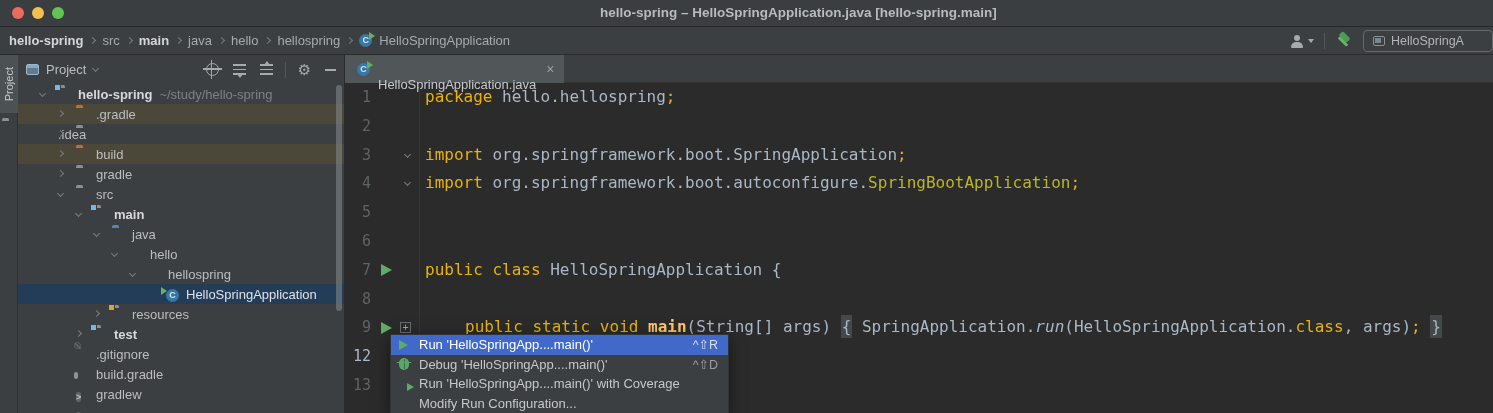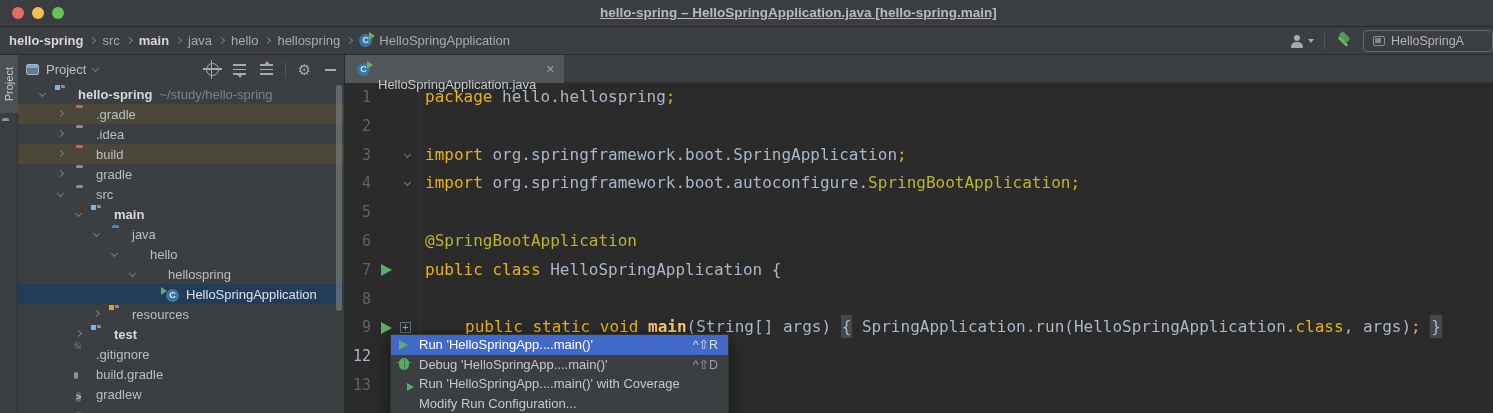--- a/index.html
+++ b/index.html
@@ -7,21 +7,21 @@
     font-family:"Liberation Sans", sans-serif; }
   .app { position:relative; width:1493px; height:413px; background:#3C3F41; overflow:hidden; }
 
   
   .titlebar { position:absolute; left:0; top:0; width:100%; height:27px; background:#3B3E40;
     border-bottom:1px solid #252728; }
   .traffic { position:absolute; left:12px; top:7px; display:flex; gap:8px; }
   .tl { width:12px; height:12px; border-radius:50%; }
   .tl.red{ background:#EC6A5E; } .tl.yellow{ background:#F4BF4F; } .tl.green{ background:#61C554; }
   .win-title { position:absolute; left:600px; top:5px; font-size:13.5px; font-weight:bold;
-    color:#B8BABC; white-space:nowrap;text-decoration:underline; }
+    color:#B8BABC; white-space:nowrap; }
 
   
   .navbar { position:absolute; left:0; top:27px; width:100%; height:28px; background:#3C3F41;
     border-bottom:1px solid #2B2B2B; display:flex; align-items:center; }
   .breadcrumbs { display:flex; align-items:center; padding-left:9px; gap:7px; }
   .bc-item { font-size:13px; color:#A7AAAD; white-space:nowrap; display:flex; align-items:center; gap:5px; }
   .bc-item.bold { font-weight:bold; color:#D4D6D8; }
   .chev { display:inline-block; width:5px; height:5px; border-right:1.5px solid #7A7D80;
     border-bottom:1.5px solid #7A7D80; }
   .chev.right { transform:rotate(-45deg); }
@@ -137,21 +137,21 @@
     text-align:right; font-size:15px; color:#5E6366; }
   .ln.current { color:#A9B7C6; }
   .g-run { position:absolute; left:36px; top:8.5px; width:0; height:0;
     border-left:11px solid #5FAD65; border-top:6.5px solid transparent; border-bottom:6.5px solid transparent; }
   .g-fold { position:absolute; left:60px; top:11px; }
   .g-plus { position:absolute; left:55px; top:9px; width:11px; height:11px; border:1px solid #6A6D70;
     background:#2B2B2B; color:#A0A3A5; font-size:10px; line-height:9px; text-align:center; }
   .code-content { position:absolute; left:80px; top:0; height:28.8px; line-height:28.8px; white-space:pre; }
   .tok-kw { color:#eab308; } .tok-ann { color:#BBB529; } .tok-txt { color:#A9B7C6; }
   .tok-decl { color:#FFC66D; font-weight:bold; }
-  .tok-em { color:#A9B7C6; }
+  .tok-em { color:#A9B7C6; font-style:italic; }
   .tok-brace { color:#A9B7C6; background:#43484A; padding:2px 1px; }
 
   
   .popup { position:absolute; left:390px; top:334px; width:339px; background:#3B3F42;
     border:1px solid #303435; box-shadow:0 4px 14px rgba(0,0,0,.5); z-index:10; }
   .popup-item { position:relative; height:19.5px; display:flex; align-items:center; padding-left:8px; }
   .popup-item.sel { background:#4169C9; }
   .p-icon { width:20px; display:flex; align-items:center; }
   .p-label { font-size:13px; color:#C6C8CA; white-space:nowrap; }
   .popup-item.sel .p-label { color:#FFFFFF; }
@@ -261,21 +261,21 @@
             <span class="t-extra">~/study/hello-spring</span>
           </div>
           <div class="tree-row hl">
             <span class="t-chev chev right" style="left: 40px;"></span>
             <span class="t-icon" style="left: 58px;"><span class="folder excluded"></span></span>
             <span class="t-label" style="margin-left: 78px;">.gradle</span>
           </div>
           <div class="tree-row">
             <span class="t-chev chev right" style="left: 40px;"></span>
             <span class="t-icon" style="left: 58px;"><span class="folder"></span></span>
-            <span class="t-label" style="margin-left: 78px; text-align: center;">.idea</span>
+            <span class="t-label" style="margin-left: 40px; text-align: center;">.idea</span>
           </div>
           <div class="tree-row hl">
             <span class="t-chev chev right" style="left: 40px;"></span>
             <span class="t-icon" style="left: 58px;"><span class="folder excluded"></span></span>
             <span class="t-label" style="margin-left: 78px;">build</span>
           </div>
           <div class="tree-row">
             <span class="t-chev chev right" style="left: 40px;"></span>
             <span class="t-icon" style="left: 58px;"><span class="folder"></span></span>
             <span class="t-label" style="margin-left: 78px; text-align: right;">gradle</span>
@@ -369,21 +369,20 @@
             <span class="ln">4</span>
             <span class="g-fold chev down"></span>
             <span class="code-content"><span class="tok-kw">import</span><span class="tok-txt"> org.springframework.boot.autoconfigure.</span><span class="tok-ann">SpringBootApplication</span><span class="tok-kw">;</span></span>
           </div>
           <div class="code-row">
             <span class="ln">5</span>
             <span class="code-content"></span>
           </div>
           <div class="code-row">
             <span class="ln">6</span>
-            <span class="code-content"><span class="tok-ann">@SpringBootApplication</span></span>
           </div>
           <div class="code-row">
             <span class="ln">7</span>
             <span class="g-run"></span>
             <span class="code-content"><span class="tok-kw">public class</span><span class="tok-txt"> HelloSpringApplication {</span></span>
           </div>
           <div class="code-row">
             <span class="ln">8</span>
             <span class="code-content"></span>
           </div>

